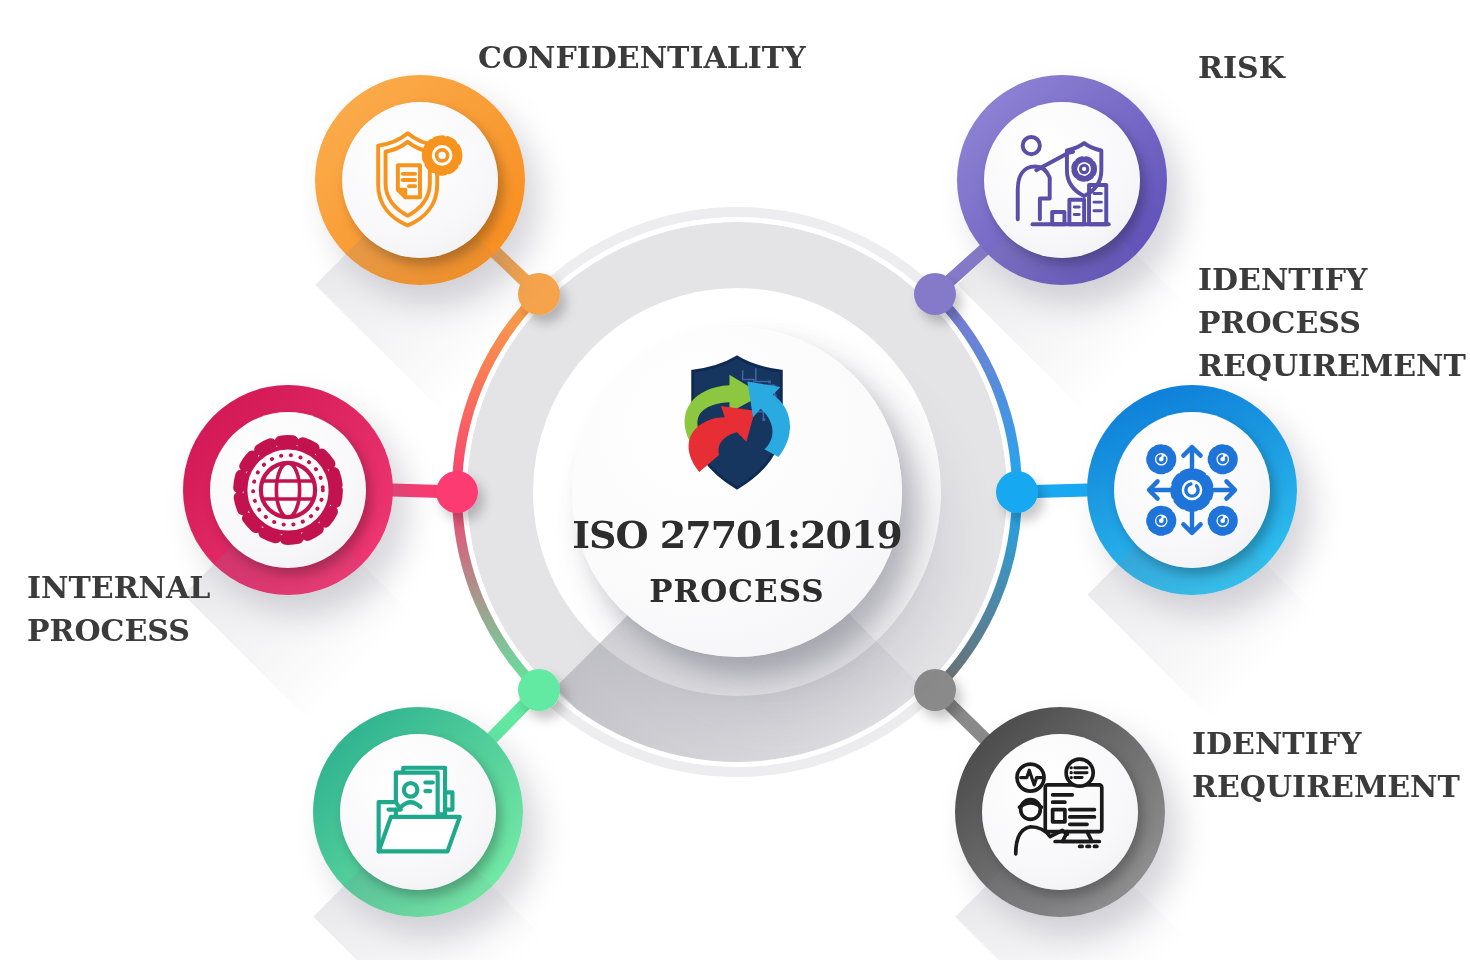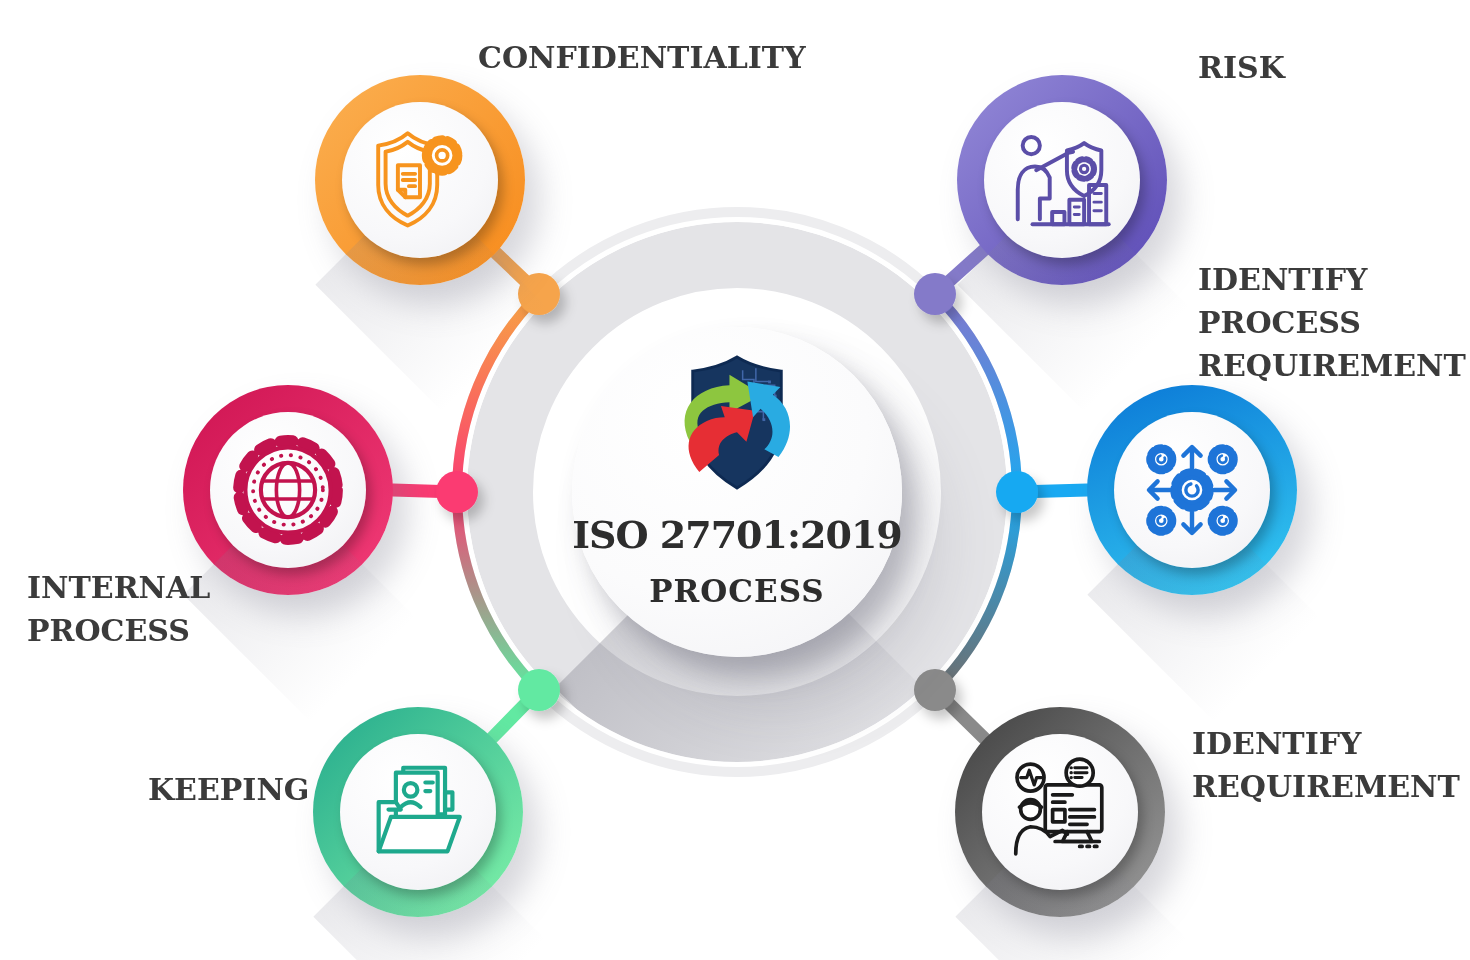--- a/index.html
+++ b/index.html
@@ -246,20 +246,19 @@
   <div class="label l-process">
     <span>IDENTIFY</span>
     <span>PROCESS</span>
     <span>REQUIREMENT</span>
   </div>
   <div class="label l-control">
     <span>IDENTIFY</span>
     <span>REQUIREMENT</span>
   </div>
   <div class="label l-record">
-    <span>KEEPING</span>
   </div>
   <div class="label l-internal">
     <span>INTERNAL</span>
     <span>PROCESS</span>
   </div>
 
 </div>
 
 </body></html>

